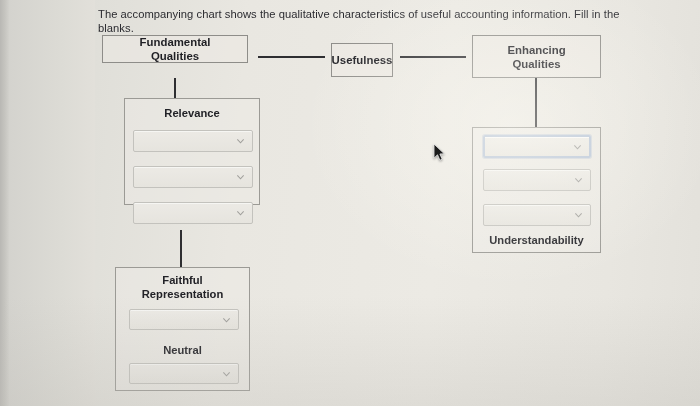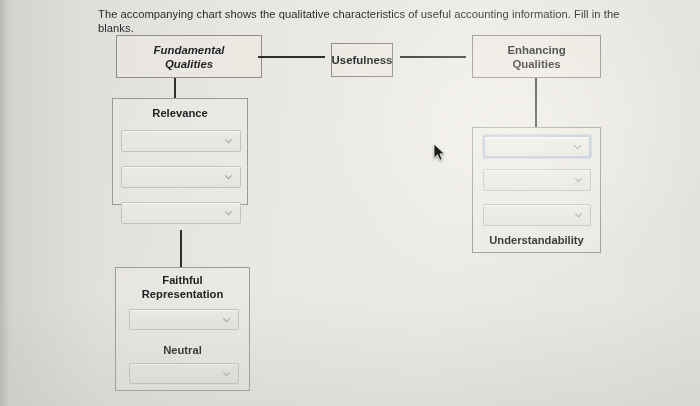--- a/index.html
+++ b/index.html
@@ -151,42 +151,42 @@
 </head>
 <body>
 
 <div id="page">
 
   <div id="left-dark-edge"></div>
   <div id="left-band"></div>
 
   <div id="prompt">The accompanying chart shows the qualitative characteristics of useful accounting information. Fill in the blanks.</div>
 
-  <div class="node" style="left:116px; top:35px; width:146px; height:43px;font-style:italic;">
+  <div class="node" style="left:102px; top:35px; width:146px; height:28px;">
     <span>Fundamental</span>
     <span>Qualities</span>
   </div>
 
   <div class="node" style="left:331px; top:43px; width:62px; height:34px;">
     <span>Usefulness</span>
   </div>
 
   <div class="node" style="left:472px; top:35px; width:129px; height:43px;">
     <span>Enhancing</span>
     <span>Qualities</span>
   </div>
 
   <div class="connector-h" style="left:258px; top:56px; width:67px;"></div>
   <div class="connector-h" style="left:400px; top:56px; width:66px;"></div>
 
   <div class="connector-v" style="left:174px; top:78px; height:20px;"></div>
   <div class="connector-v" style="left:180px; top:230px; height:37px;"></div>
   <div class="connector-v" style="left:535px; top:78px; height:49px;"></div>
 
-  <div class="group-box" style="left:112px; top:98px; width:136px; height:107px;">
+  <div class="group-box" style="left:124px; top:98px; width:136px; height:107px;">
     <div class="group-title" style="top:7px;">Relevance</div>
 
     <div class="dropdown" style="left:8px; top:31px; width:120px; height:22px;">
       <span class="chev">
         <svg viewBox="0 0 10 10">
             <path d="M1.5 3.2 L5 7 L8.5 3.2" fill="none" stroke="#4a4a4a" stroke-width="1.2"></path>
           </svg>
       </span>
     </div>
 

